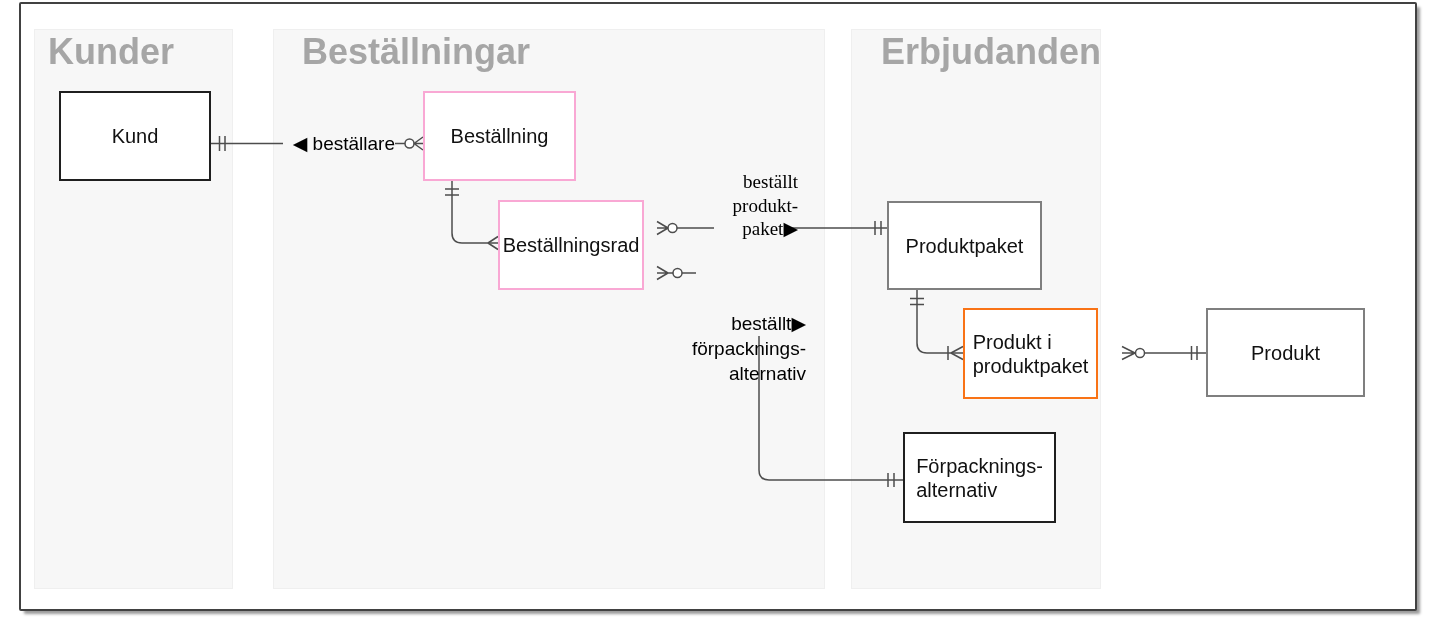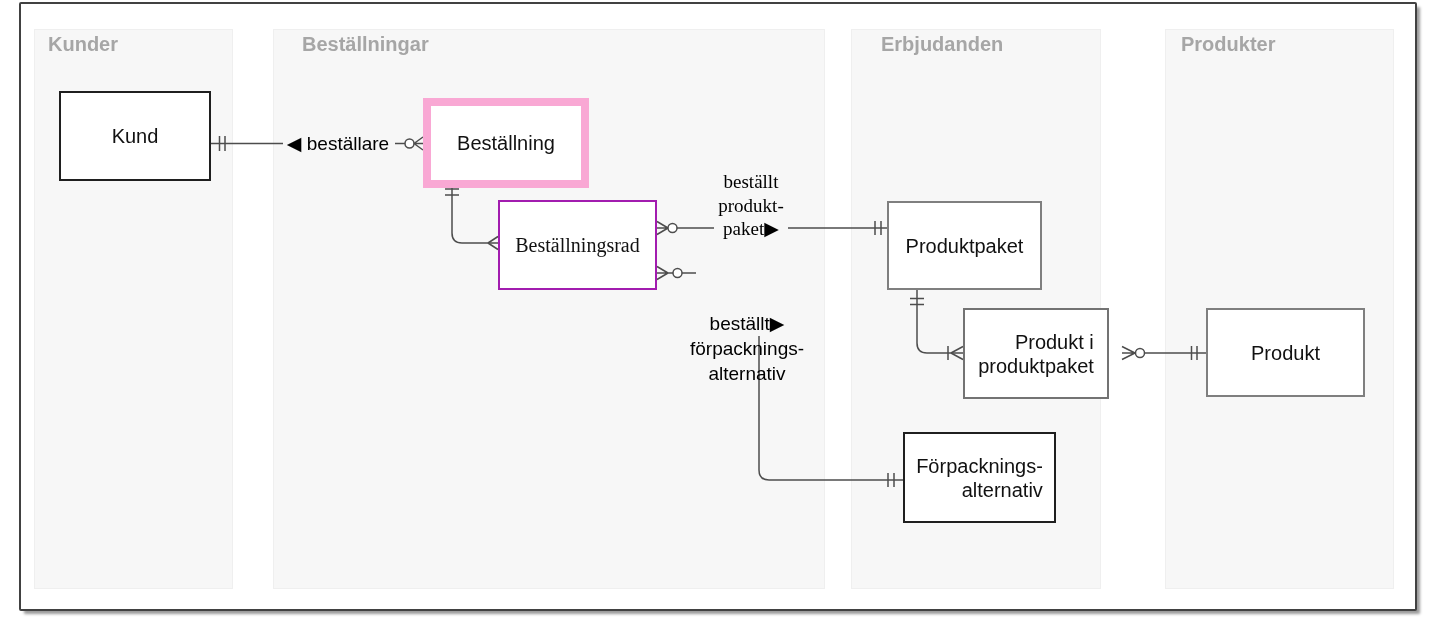--- a/index.html
+++ b/index.html
@@ -4,48 +4,45 @@
 <style>
   html,body{margin:0;padding:0;background:#fff;}
   body{width:1432px;height:627px;overflow:hidden;
        font-family:"Liberation Sans","DejaVu Sans",sans-serif;}
   .stage{position:relative;width:1432px;height:627px;background:#fff;}
   .frame{position:absolute;left:19px;top:2px;width:1398px;height:609px;
          box-sizing:border-box;border:2px solid #414141;border-radius:2px;
          background:#fff;box-shadow:4px 4px 3px -1px rgba(0,0,0,0.4);}
   .lane{position:absolute;top:29px;height:560px;background:#f7f7f7;
         box-sizing:border-box;border:1px solid #efefef;}
-  .lane-title{position:absolute;top:4px;font-size:20px;font-weight:bold;
+  .lane-title{position:absolute;top:4px;font-size:36px;font-weight:bold;
         color:#a6a6a6;line-height:1;white-space:nowrap;}
   .entity{position:absolute;background:#fff;box-sizing:border-box;
         display:flex;align-items:center;justify-content:center;
-        font-size:20px;color:#111;text-align:right;z-index:3;}
+        font-size:20px;color:#111;text-align:left;z-index:3;}
   .entity .lbl{white-space:pre-line;line-height:24px;}
-  .rel-label{position:absolute;font-size:19px;color:#000;text-align:center;
+  .rel-label{position:absolute;font-size:19px;color:#000;text-align:right;
         white-space:pre-line;z-index:4;}
   .connector-layer{position:absolute;left:0;top:0;z-index:2;pointer-events:none;}
 </style>
 </head>
 <body>
 
 <div class="stage">
 
   <div class="frame"></div>
 
   <div class="lane" style="left:34px;width:199px;">
     <div class="lane-title" style="left:13px;">Kunder</div>
   </div>
   <div class="lane" style="left:273px;width:552px;text-decoration:underline;">
     <div class="lane-title" style="left:28px;">Beställningar</div>
   </div>
   <div class="lane" style="left:851px;width:250px;">
     <div class="lane-title" style="left:29px;">Erbjudanden</div>
-  </div>
-  <div class="lane" style="left:1165px;width:229px;">
-    <div class="lane-title" style="left:15px;">Produkter</div>
   </div>
 
   <svg class="connector-layer" width="1432" height="627" viewBox="0 0 1432 627">
     <g stroke="#4d4d4d" stroke-width="1.5" fill="none">
 
       <g>
         <path d="M211,143.5 H283"></path>
         <path d="M219.5,136 V151 M225,136 V151"></path>
         <path d="M395,143.5 H405"></path>
         <circle cx="409.5" cy="143.5" r="4.5" fill="#fff"></circle>
@@ -87,30 +84,30 @@
         <path d="M1144.5,353 H1206"></path>
         <path d="M1191.5,346 V360 M1197,346 V360"></path>
       </g>
 
     </g>
   </svg>
 
   <div class="entity" style="left:59px;top:91px;width:152px;height:90px;border:2px solid #1f1f1f;">
     <span class="lbl">Kund</span>
   </div>
-  <div class="entity" style="left:423px;top:91px;width:166px;height:90px;border:8px solid #f9a8d4;margin-top:7px;">
+  <div class="entity" style="left:423px;top:91px;width:153px;height:90px;border:2px solid #f9a8d4;">
     <span class="lbl">Beställning</span>
   </div>
-  <div class="entity" style="left:498px;top:200px;width:159px;height:90px;border:2px solid #a21caf;font-family:Liberation Serif, serif;">
+  <div class="entity" style="left:498px;top:200px;width:146px;height:90px;border:2px solid #f9a8d4;">
     <span class="lbl">Beställningsrad</span>
   </div>
   <div class="entity" style="left:887px;top:201px;width:155px;height:89px;border:2px solid #7f7f7f;">
     <span class="lbl">Produktpaket</span>
   </div>
-  <div class="entity" style="left:963px;top:308px;width:146px;height:91px;border:2px solid #737373;">
+  <div class="entity" style="left:963px;top:308px;width:135px;height:91px;border:2px solid #f97316;">
     <span class="lbl">Produkt i
 produktpaket</span>
   </div>
   <div class="entity" style="left:903px;top:432px;width:153px;height:91px;border:2px solid #1f1f1f;">
     <span class="lbl">Förpacknings-
 alternativ</span>
   </div>
   <div class="entity" style="left:1206px;top:308px;width:159px;height:89px;border:2px solid #7f7f7f;">
     <span class="lbl">Produkt</span>
   </div>

